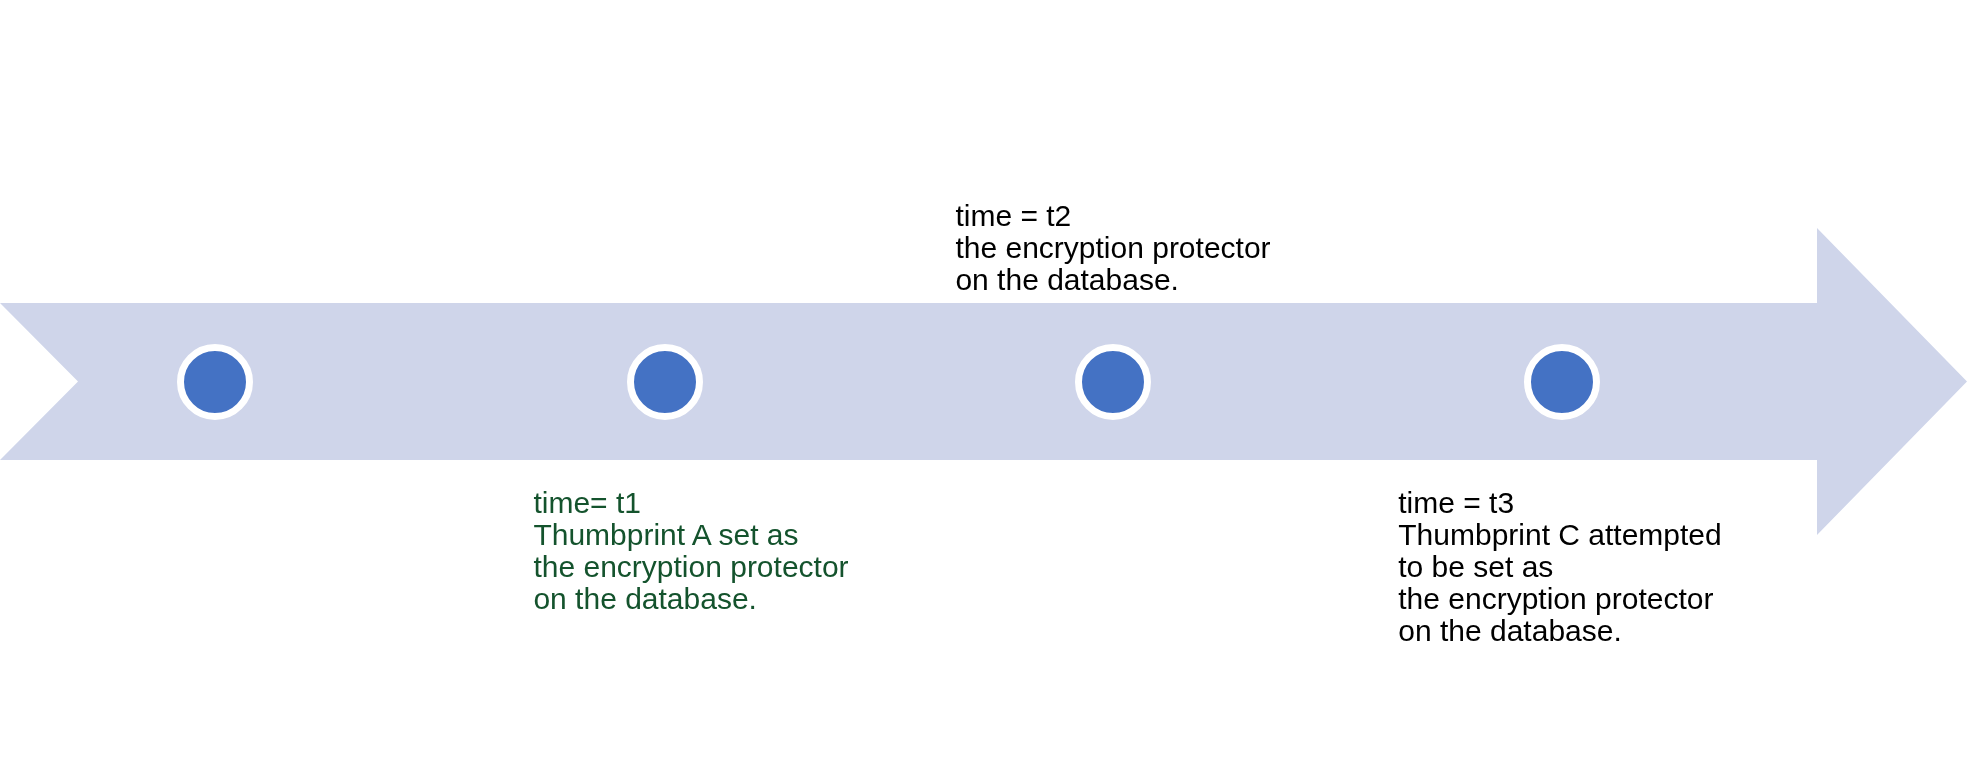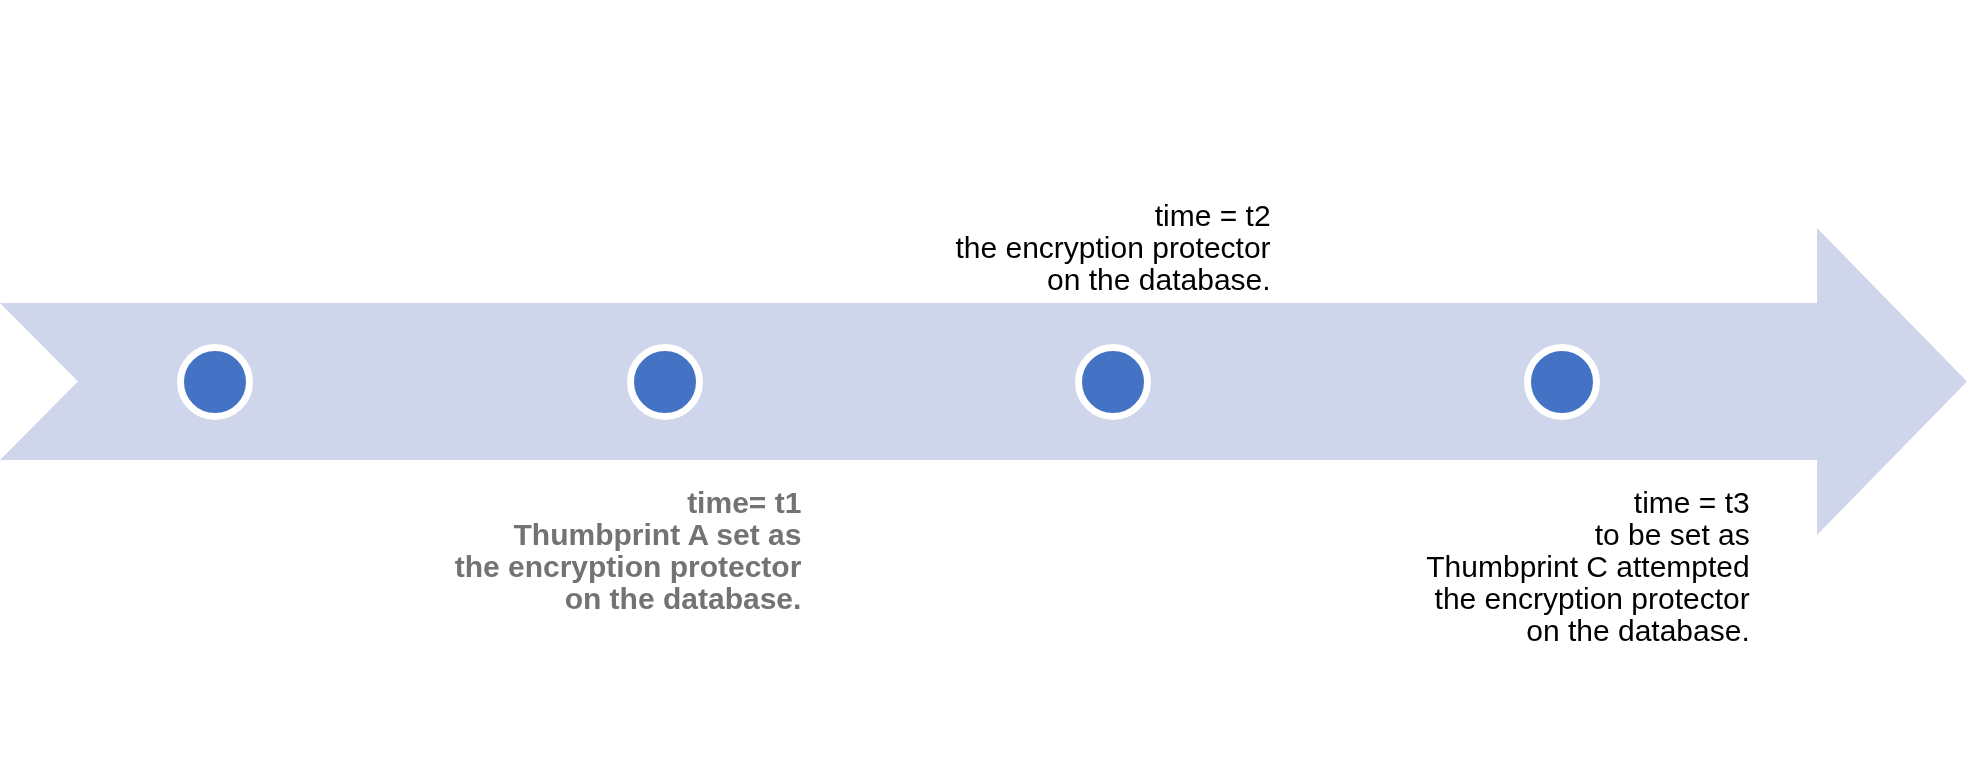--- a/index.html
+++ b/index.html
@@ -31,21 +31,21 @@
     width: 76px;
     height: 76px;
     border-radius: 50%;
     background: #4472C4;
     border: 7px solid #ffffff;
     box-sizing: border-box;
     transform: translate(-50%, -50%);
   }
   .milestone-label {
     position: absolute;
-    text-align: right;
+    text-align: left;
     color: #000000;
     font-size: 30px;
     line-height: 1.07;
     font-family: "Liberation Sans", sans-serif;
     white-space: nowrap;
     transform: translateX(-50%);
   }
   .milestone-label.above {
     
   }
@@ -64,34 +64,34 @@
   <svg id="arrow-svg" viewBox="0 0 1971 772" preserveAspectRatio="none" aria-hidden="true">
     <polygon id="arrow-polygon" points="0,303 78,381.5 0,460 1817,460 1817,535 1967,381.5 1817,228 1817,303" fill="#CFD5EA"></polygon>
   </svg>
 
   <div class="milestone-marker" style="left: 215px; top: 382px; background: rgb(68, 114, 196); border-color: rgb(255, 255, 255);"></div>
   <div class="milestone-marker" style="left: 665px; top: 382px; background: rgb(68, 114, 196); border-color: rgb(255, 255, 255);"></div>
   <div class="milestone-marker" style="left: 1113px; top: 382px; background: rgb(68, 114, 196); border-color: rgb(255, 255, 255);"></div>
   <div class="milestone-marker" style="left: 1562px; top: 382px; background: rgb(68, 114, 196); border-color: rgb(255, 255, 255);"></div>
 
 
-  <div class="milestone-label below" style="left: 628px; top: 487px; color: #737373; bottom: auto; font-weight: bold;">
+  <div class="milestone-label below" style="left: 691px; top: 487px; color: #14532d; bottom: auto;">
     <span class="label-line">time= t1</span>
     <span class="label-line">Thumbprint A set as</span>
     <span class="label-line">the encryption protector</span>
     <span class="label-line">on the database.</span>
   </div>
 
   <div class="milestone-label above" style="left: 1113px; bottom: 476px; color: rgb(0, 0, 0); top: auto;">
     <span class="label-line">time = t2</span>
     <span class="label-line">the encryption protector</span>
     <span class="label-line">on the database.</span>
   </div>
 
-  <div class="milestone-label below" style="left: 1560px; top: 487px; color: rgb(0, 0, 0); bottom: auto; margin-left: 28px;">
+  <div class="milestone-label below" style="left: 1560px; top: 487px; color: rgb(0, 0, 0); bottom: auto;">
     <span class="label-line">time = t3</span>
+    <span class="label-line">Thumbprint C attempted</span>
     <span class="label-line">to be set as</span>
-    <span class="label-line">Thumbprint C attempted</span>
     <span class="label-line">the encryption protector</span>
     <span class="label-line">on the database.</span>
   </div>
 
 </div>
 
 </body></html>

